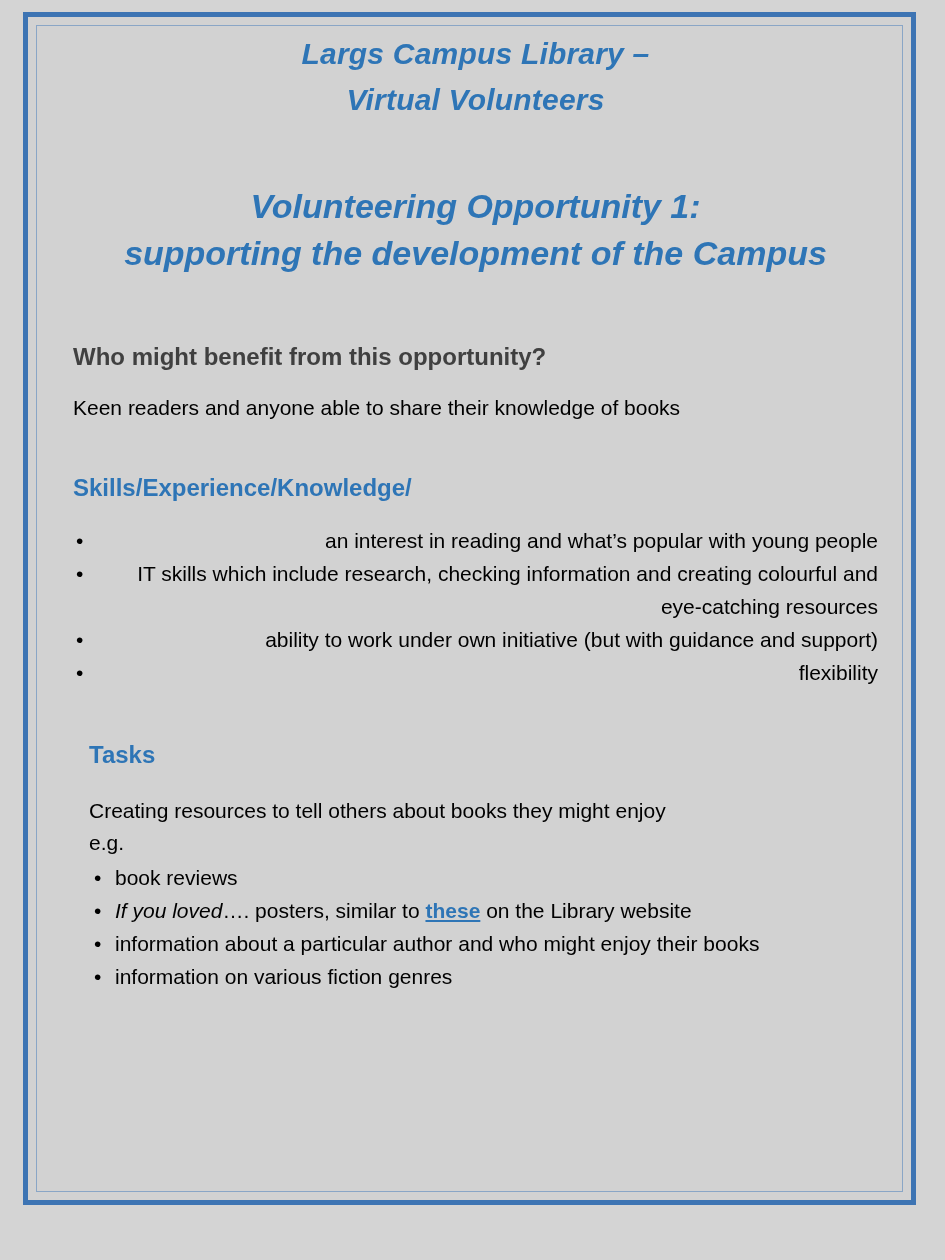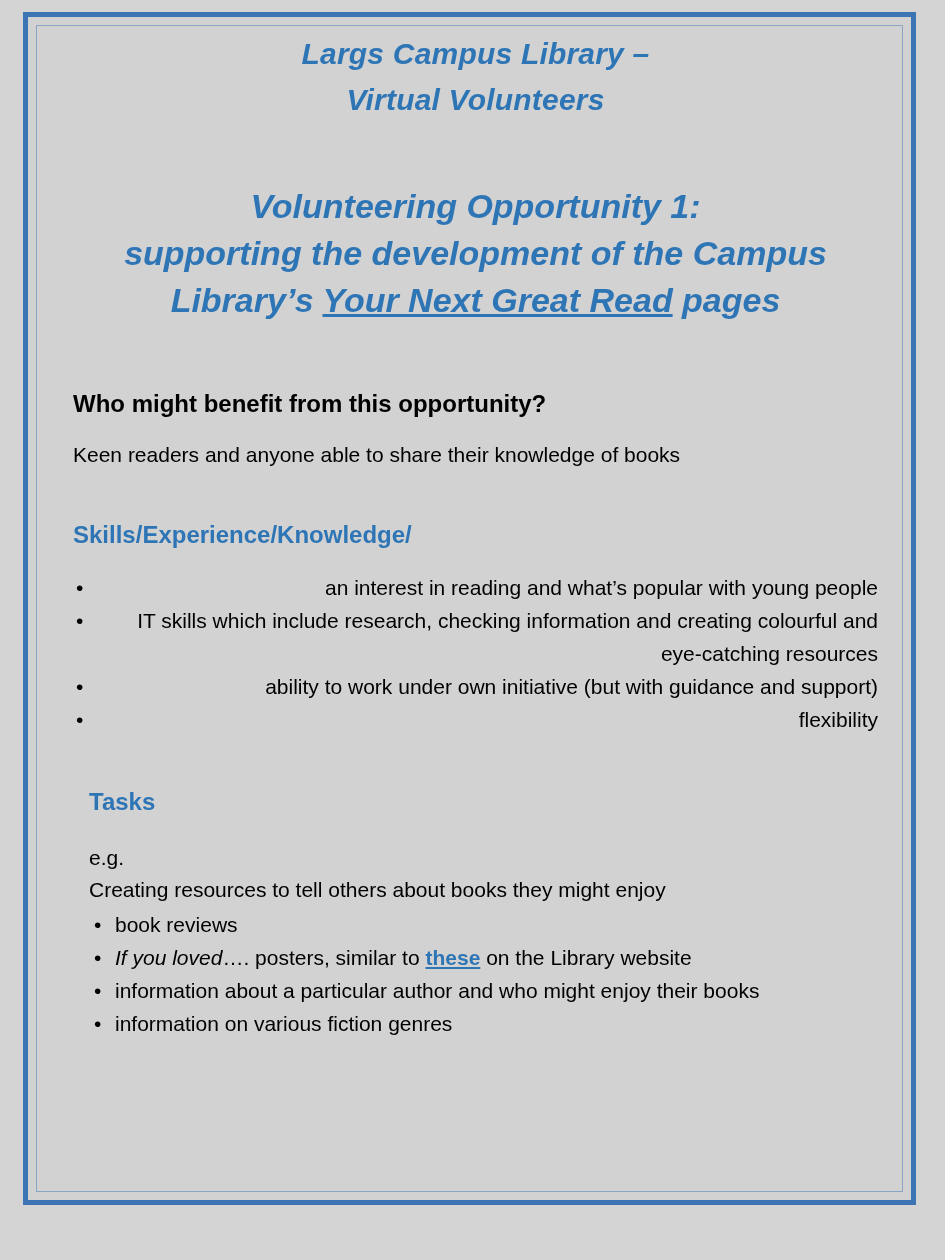--- a/index.html
+++ b/index.html
@@ -64,21 +64,21 @@
     font-size: 34px;
     line-height: 47px;
     margin-top: 60px;
     padding: 0 12px;
   }
   .subtitle .link {
     text-decoration: underline;
     color: #2e75b6;
   }
   .heading {
-    color: #000000;
+    color: #404040;
     font-weight: bold;
     font-size: 24px;
     margin-top: 66px;
     margin-left: 0px;
   }
   .body-text {
     color: #000;
     font-size: 21px;
     margin-top: 25px;
   }
@@ -159,39 +159,38 @@
     <div class="content">
 
       <div class="title">
         <div>Largs Campus Library –</div>
         <div>Virtual Volunteers</div>
       </div>
 
       <div class="subtitle">
         <div>Volunteering Opportunity 1:</div>
         <div>supporting the development of the Campus</div>
-        <div><span>Library’s </span><span class="link">Your Next Great Read</span><span> pages</span></div>
       </div>
 
       <div class="heading">Who might benefit from this opportunity?</div>
       <div class="body-text">Keen readers and anyone able to share their knowledge of books</div>
 
       <div class="heading2">Skills/Experience/Knowledge/</div>
       <ul class="bullets">
         <li>an interest in reading and what’s popular with young people</li>
         <li>IT skills which include research, checking information and creating colourful and eye-catching resources</li>
         <li>ability to work under own initiative (but with guidance and support)</li>
         <li>flexibility</li>
       </ul>
 
       <div class="tasks-block">
         <div class="tasks-heading">Tasks</div>
         <div class="tasks-intro">
+          <div>Creating resources to tell others about books they might enjoy</div>
           <div>e.g.</div>
-          <div>Creating resources to tell others about books they might enjoy</div>
         </div>
         <ul class="tasks-list">
           <li>book reviews</li>
           <li><span class="ital">If you loved</span><span>…. posters, similar to </span><span class="inline-link">these</span><span> on the Library website</span></li>
           <li>information about a particular author and who might enjoy their books</li>
           <li>information on various fiction genres</li>
         </ul>
       </div>
 
     </div>

